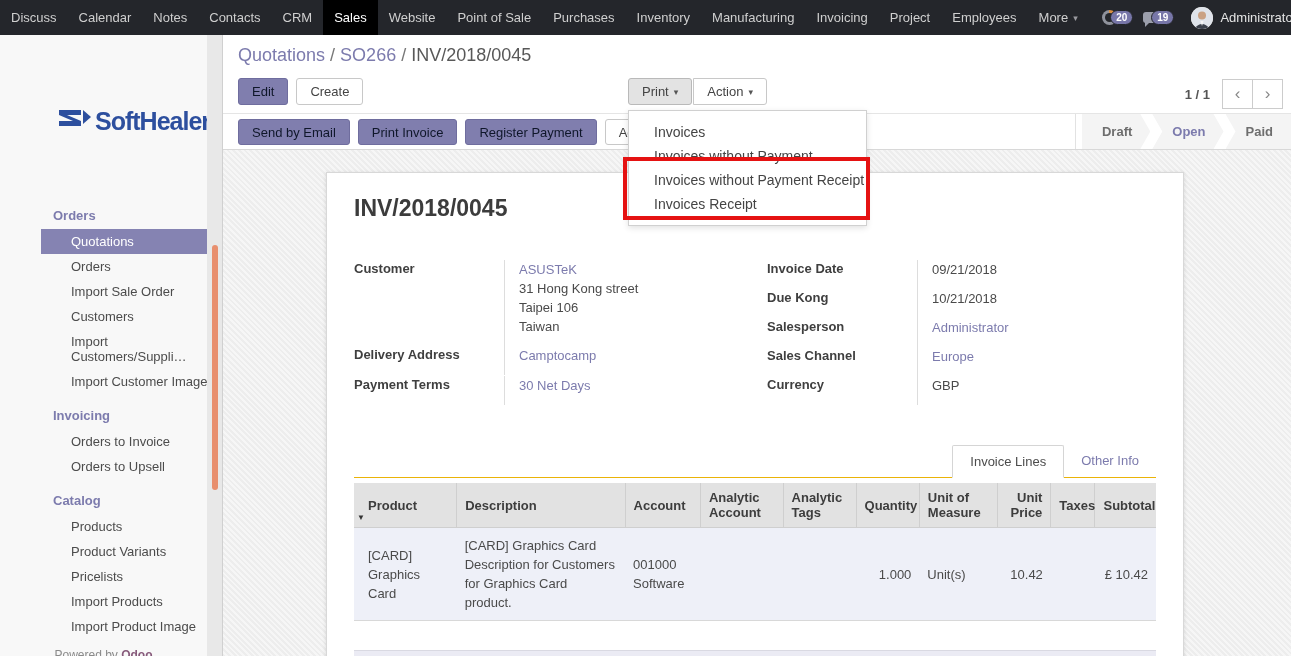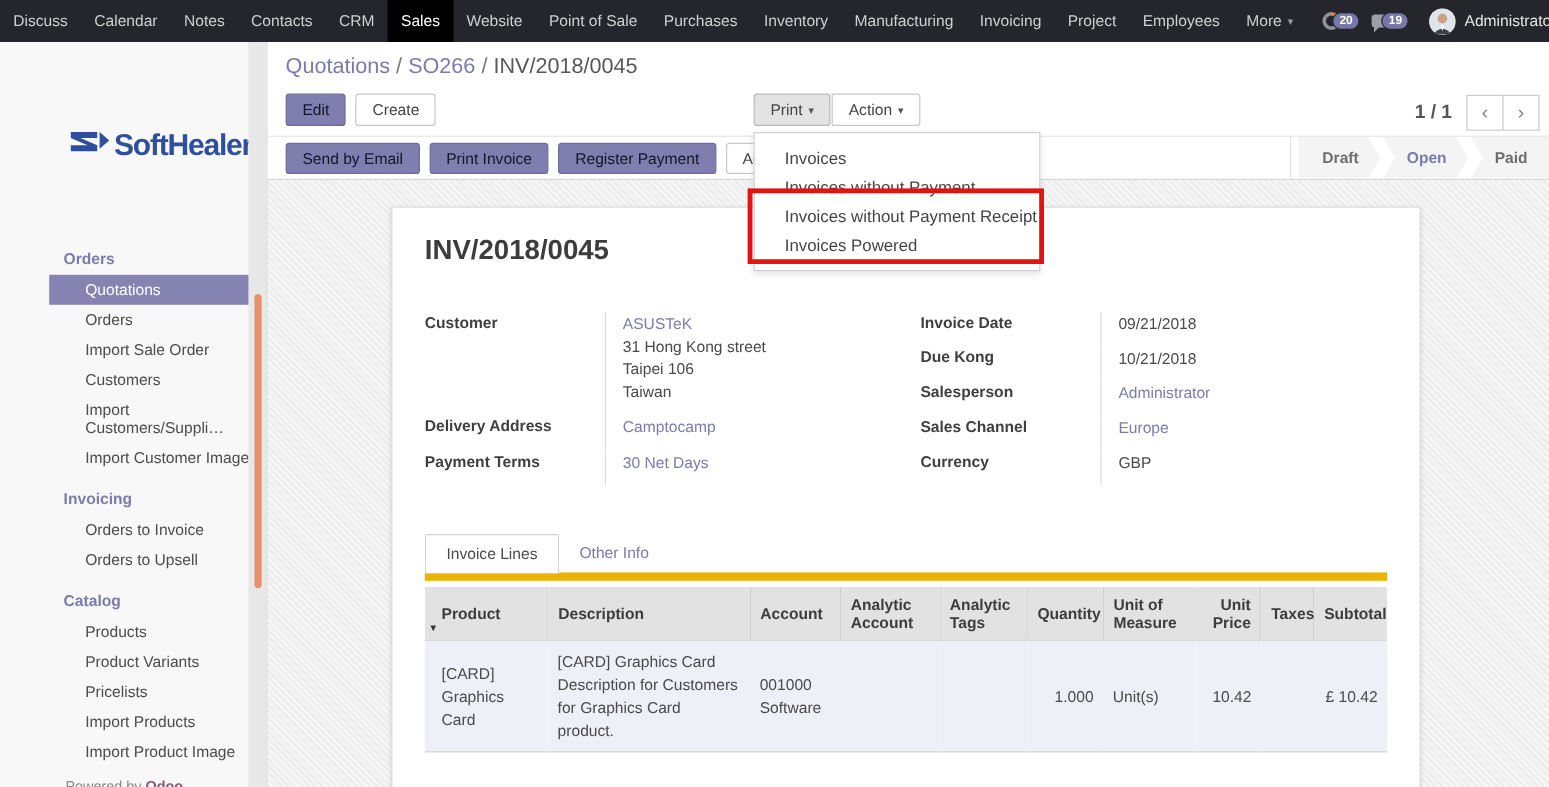--- a/index.html
+++ b/index.html
@@ -45,21 +45,21 @@
   .breadcrumb a { color:#7c7bad; text-decoration:none; cursor:pointer; }
   .breadcrumb .current { color:#585858; }
   .btn { display:inline-flex; align-items:center; justify-content:center; height:27px; padding:0 13px; border-radius:3px; font-size:13px; cursor:pointer; border:1px solid #c8c8c8; background:#fff; color:#444; }
   .btn-primary { background:#807eae; border-color:#6f6d9e; color:#0f172a; }
   .cp-buttons { position:absolute; top:43px; left:15px; display:flex; gap:8px; }
   .cp-dropdown-group { position:absolute; top:43px; left:405px; display:flex; }
   .btn-open { background:#e3e3e3; border-color:#b9b9b9; }
   .btn-caret { font-size:9px; margin-left:5px; color:#555; }
   .cp-dropdown-group .btn + .btn { margin-left:1px; border-top-left-radius:0; border-bottom-left-radius:0; }
   .pager { position:absolute; top:44px; right:8px; display:flex; align-items:center; }
-  .pager-text { font-size:16px; color:#555; margin-right:12px; font-weight:bold;text-align:right; }
+  .pager-text { font-size:13px; color:#555; margin-right:12px; font-weight:bold;text-align:right; }
   .pager-btn { width:31px; height:30px; border:1px solid #ccc; background:#fff; display:flex; align-items:center; justify-content:center; font-size:17px; color:#888; cursor:pointer; }
   .pager-btn + .pager-btn { margin-left:-1px; }
 
   
   .status-row { position:absolute; top:78px; left:0; right:0; height:37px; background:#fff; border-top:1px solid #e5e5e5; border-bottom:1px solid #d8d8d8; }
   .status-buttons { position:absolute; left:15px; top:5px; display:flex; gap:8px; }
   .status-buttons .btn { height:26px; }
   .statusbar { position:absolute; right:0; top:0; bottom:0; display:flex; align-items:stretch; border-left:1px solid #e2e2e2; padding-left:4px; }
   .step { display:flex; align-items:center; padding:0 18px 0 20px; font-size:13px; font-weight:bold; color:#6e6e6e; background:#f4f4f4; margin-left:2px;
           clip-path:polygon(0 0, calc(100% - 10px) 0, 100% 50%, calc(100% - 10px) 100%, 0 100%, 10px 50%); }
@@ -73,21 +73,21 @@
   .sheet { position:absolute; top:22px; left:103px; width:858px; bottom:-20px; background:#fff; border:1px solid #d8d8d8; box-shadow:0 1px 4px rgba(0,0,0,.12); padding:20px 27px; }
   .doc-title { font-size:23px; font-weight:bold; color:#3c3c3c; margin-top:2px; }
   .info { display:flex; margin-top:38px; }
   .grp { display:grid; grid-template-columns:150px 1fr; align-items:start; }
   .grp-left { width:388px; margin-right:25px; }
   .grp-right { flex:1; }
   .f-label { font-weight:bold; color:#3f3f3f; font-size:13px; padding:1px 0 0 0; }
   .f-val { border-left:1px solid #ddd; padding:0 0 10px 14px; font-size:13px; color:#4a4a4a; line-height:19px; min-height:29px; }
   .lnk { color:#7c7bad; cursor:pointer; }
   
-  .tabs { margin-top:40px; border-bottom:7px solid #eab308; display:flex; }
+  .tabs { margin-top:40px; border-bottom:1px solid #eab308; display:flex;justify-content:flex-end; }
   .tab { padding:8px 17px; font-size:13px; cursor:pointer; }
   .tab.active { background:#fff; border:1px solid #d5d5d5; border-bottom:1px solid #fff; margin-bottom:-1px; border-radius:2px 2px 0 0; color:#4c4c4c; }
   .tab.inactive { color:#7c7bad; }
   
   table.lines { width:100%; border-collapse:collapse; table-layout:fixed; margin-top:5px; }
   .lines th { background:#e2e2e2; border:1px solid #cfcfcf; border-top:none; font-size:13px; font-weight:bold; color:#3d3d3d; text-align:left; padding:7px 8px; vertical-align:middle; position:relative; }
   .lines th:first-child { border-left:none; padding-left:14px; }
   .lines th:last-child { border-right:none; }
   .lines th.num, .lines td.num { text-align:right; }
   .sort-caret { position:absolute; left:3px; bottom:5px; font-size:8px; color:#333; }
@@ -325,18 +325,18 @@
 
         <div class="empty-band"></div>
       </div>
     </div>
   </main>
 
   <div class="dropdown-menu">
     <a class="dropdown-item">Invoices</a>
     <a class="dropdown-item">Invoices without Payment</a>
     <a class="dropdown-item">Invoices without Payment Receipt</a>
-    <a class="dropdown-item">Invoices Powered</a>
+    <a class="dropdown-item">Invoices Receipt</a>
   </div>
 
   <div class="red-box"></div>
 
 </div>
 
 </body></html>

